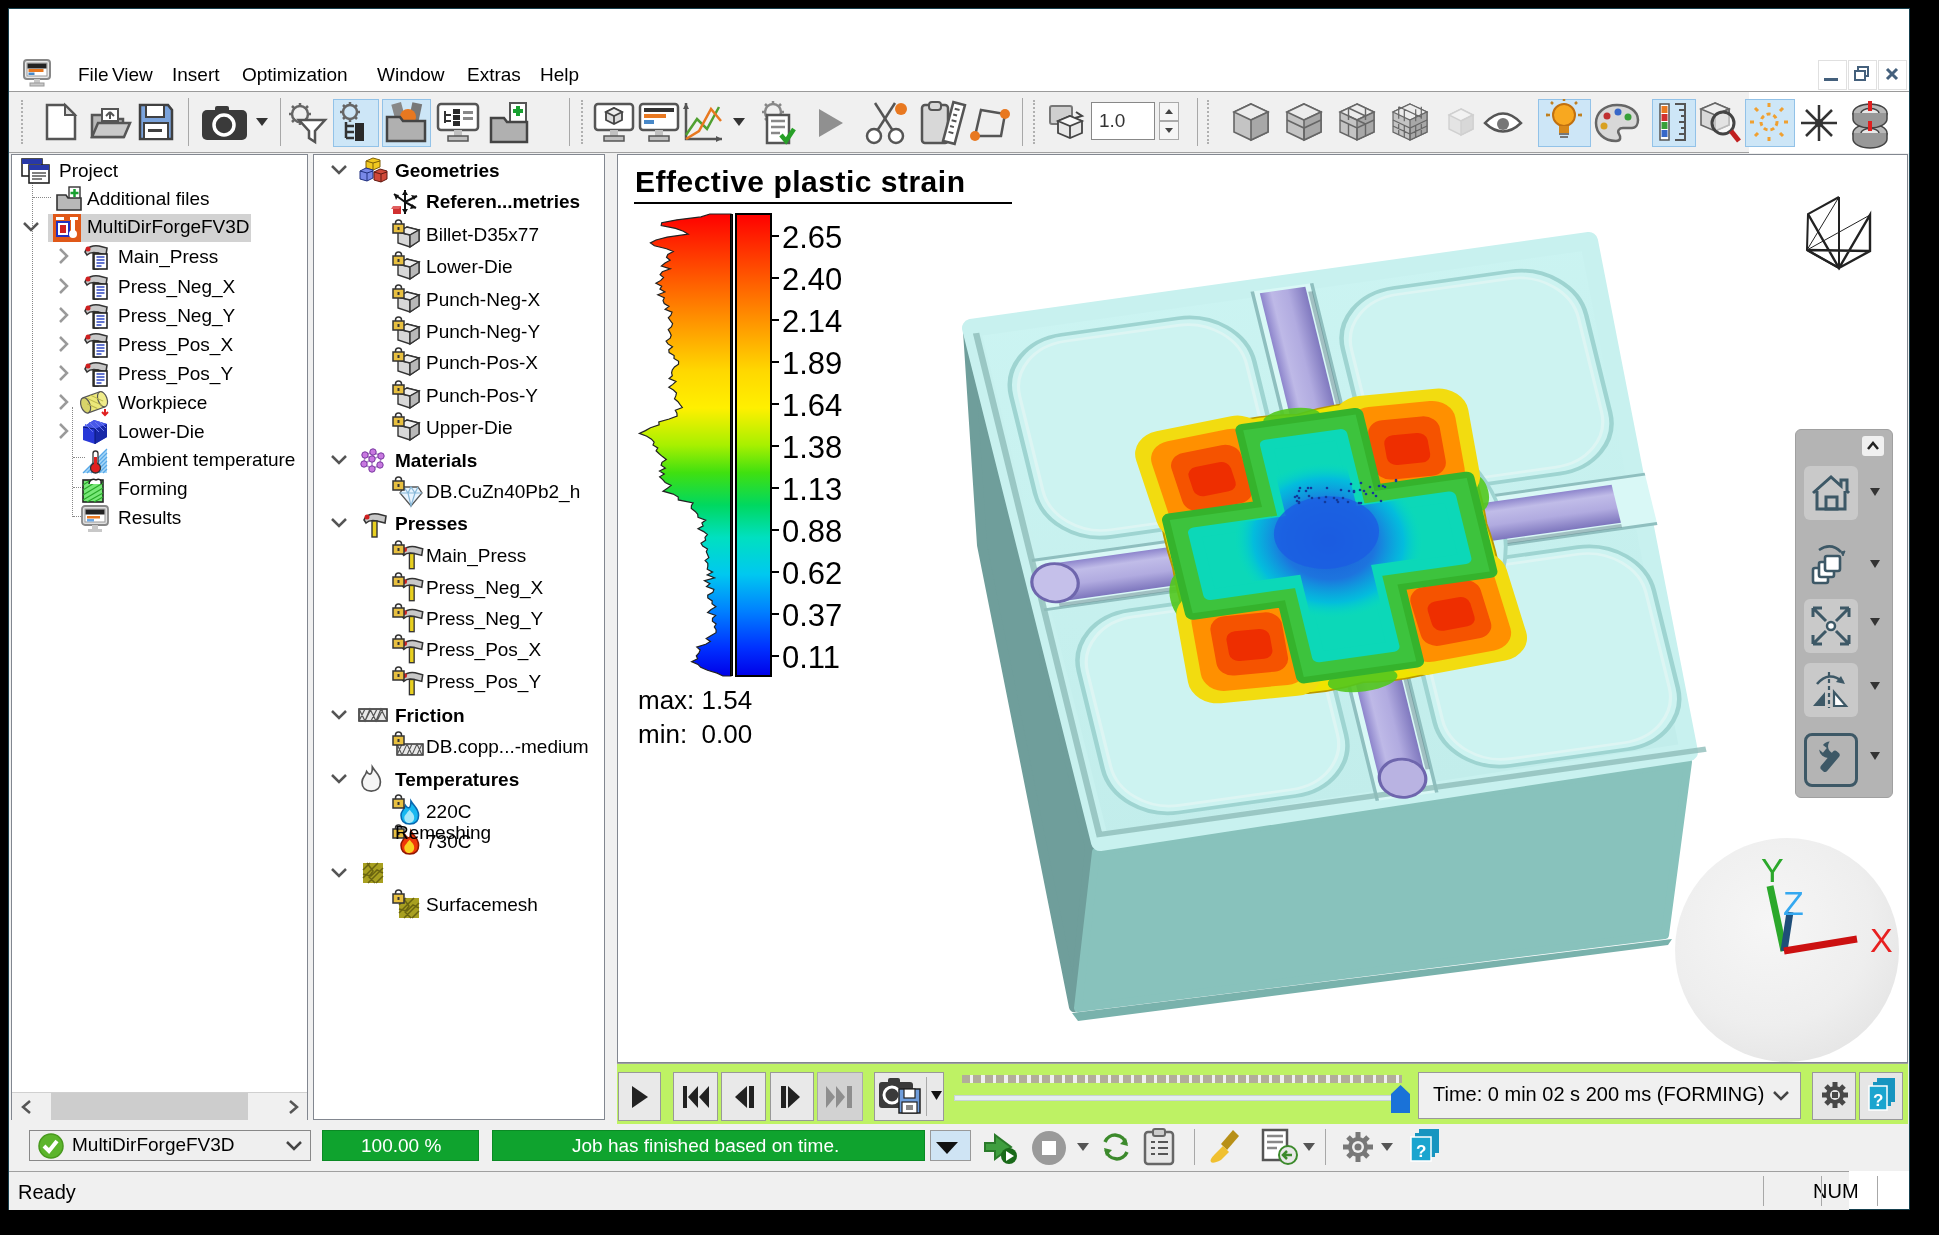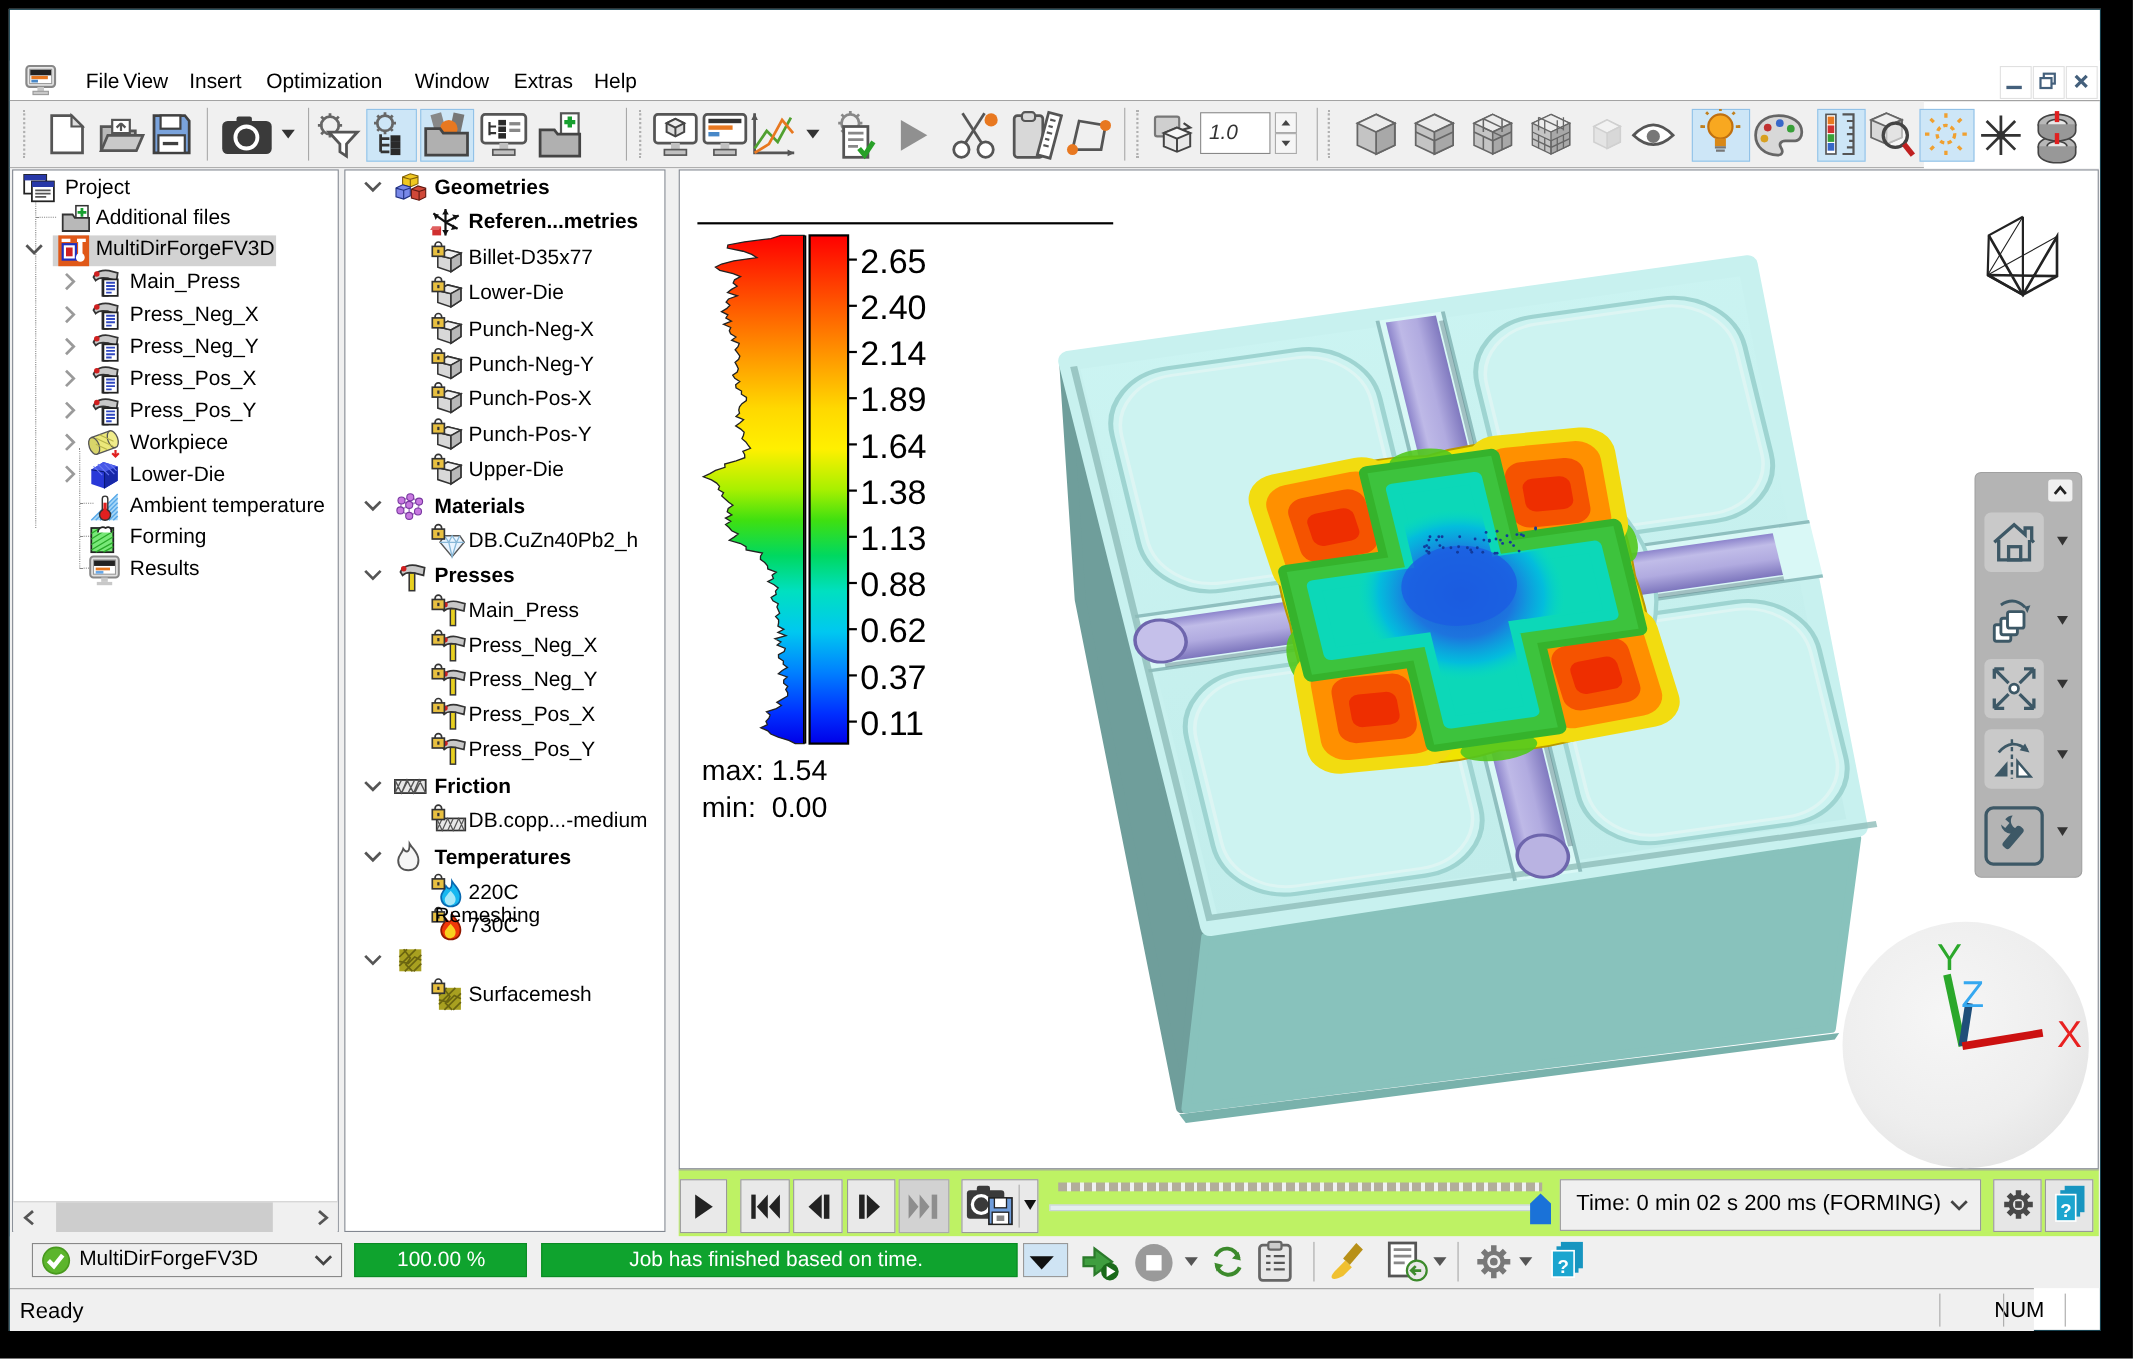--- a/index.html
+++ b/index.html
@@ -43,21 +43,21 @@
         <rect x="4" y="1" width="10" height="9" fill="none" stroke="#44607c" stroke-width="2"></rect>
         <rect x="1" y="5" width="10" height="9" fill="#fff" stroke="#44607c" stroke-width="2"></rect>
       </svg>
     <div class="abs" style="left:1869px;top:5px;width:27px;height:28px;border:1px solid #e0e0e0;"></div>
     <svg style="left:1876px;top:12px" width="14" height="14">
         <path d="M2 2 L12 12 M12 2 L2 12" stroke="#44607c" stroke-width="3"></path>
       </svg>
   </div>
   <div class="abs" style="left:0;top:82px;width:1900px;height:1px;background:#9a9a9a;"></div>
 
-  <div id="toolbar" class="abs" style="left:0;top:83px;width:1740px;height:60px;background:#f0f0f0;border-bottom:1px solid #a0a0a0;font-style:italic;">
+  <div id="toolbar" class="abs" style="left:0;top:83px;width:1740px;height:60px;background:#f0f0f0;border-bottom:1px solid #a0a0a0;">
     <div class="dots" style="left:12px;top:8px;height:44px;"></div>
 
     <svg style="left:35px;top:11px" width="34" height="38" viewBox="0 0 34 38">
         <path d="M3 2 h18 l10 10 v24 h-28 z" fill="#fff" stroke="#555" stroke-width="2.5"></path>
         <path d="M21 2 l10 10 h-10 z" fill="#ddd" stroke="#555" stroke-width="2"></path>
       </svg>
 
     <svg style="left:81px;top:11px" width="40" height="38" viewBox="0 0 40 38">
         <path d="M2 34 L2 12 h12 l3 4 h16 v18 z" fill="#b8b8b8" stroke="#555" stroke-width="2.5"></path>
         <rect x="12" y="6" width="16" height="12" fill="#fff" stroke="#555" stroke-width="2"></rect>
@@ -697,20 +697,21 @@
         <g transform="translate(6,6)">
           <use href="#meshsq"></use>
         </g>
         <use href="#lock" x="0" y="-1"></use>
       </svg>
     <div class="tx" style="left:112px;top:739px;">Surfacemesh</div>
   </div>
 
   <div id="vp" class="abs" style="left:608px;top:145px;width:1291px;height:909px;background:#fff;border:1px solid #828790;box-sizing:border-box;">
 
+<div class="tx" style="left:17px;top:10px;font-size:30px;font-weight:bold;letter-spacing:0.5px;">Effective plastic strain</div>
 <div class="abs" style="left:16px;top:47px;width:378px;height:2px;background:#000;"></div>
 <svg style="left:0;top:0" width="420" height="560" viewBox="0 0 420 560">
         <defs>
           <linearGradient id="cbg" x1="0" y1="59" x2="0" y2="521" gradientUnits="userSpaceOnUse">
             <stop offset="0" stop-color="#ff0000"></stop>
             <stop offset="0.1" stop-color="#ff4000"></stop>
             <stop offset="0.22" stop-color="#ff8c00"></stop>
             <stop offset="0.34" stop-color="#ffd800"></stop>
             <stop offset="0.42" stop-color="#fff000"></stop>
             <stop offset="0.5" stop-color="#a8f000"></stop>

